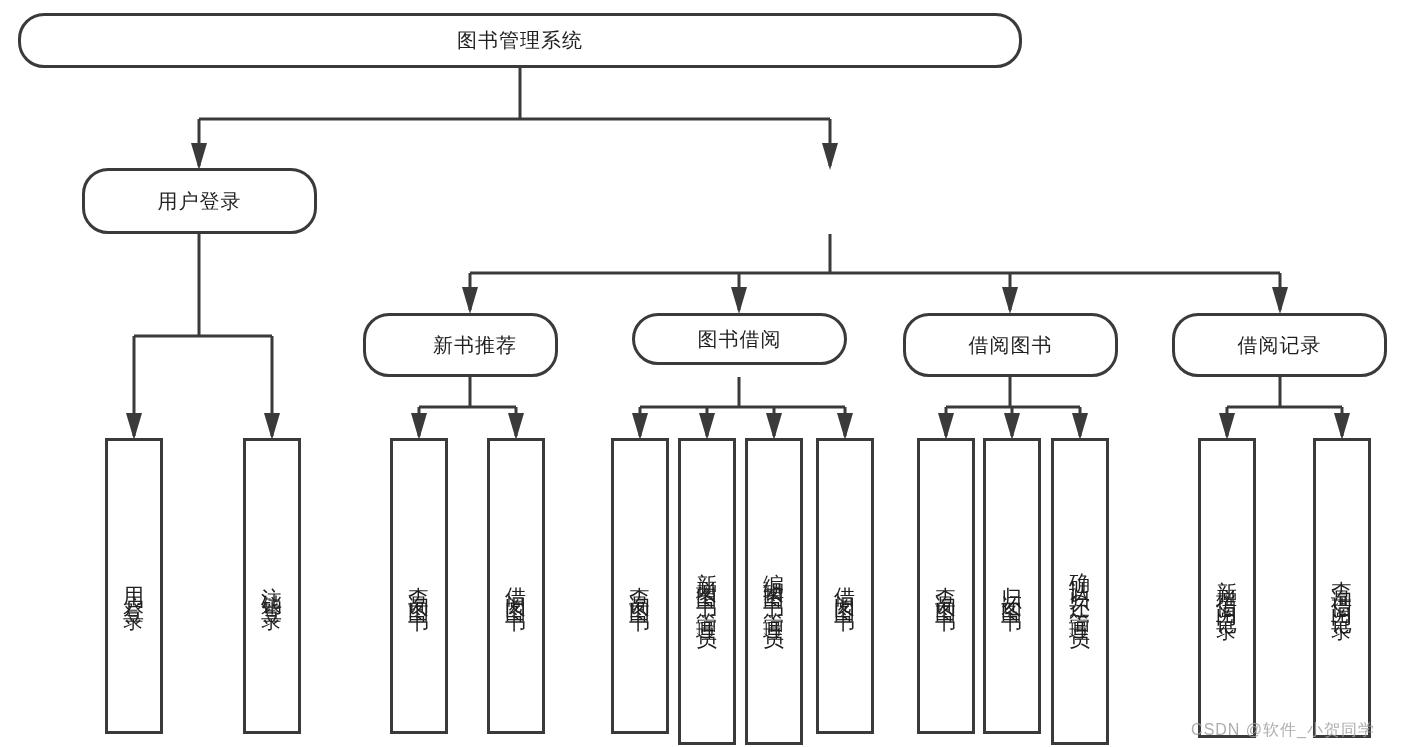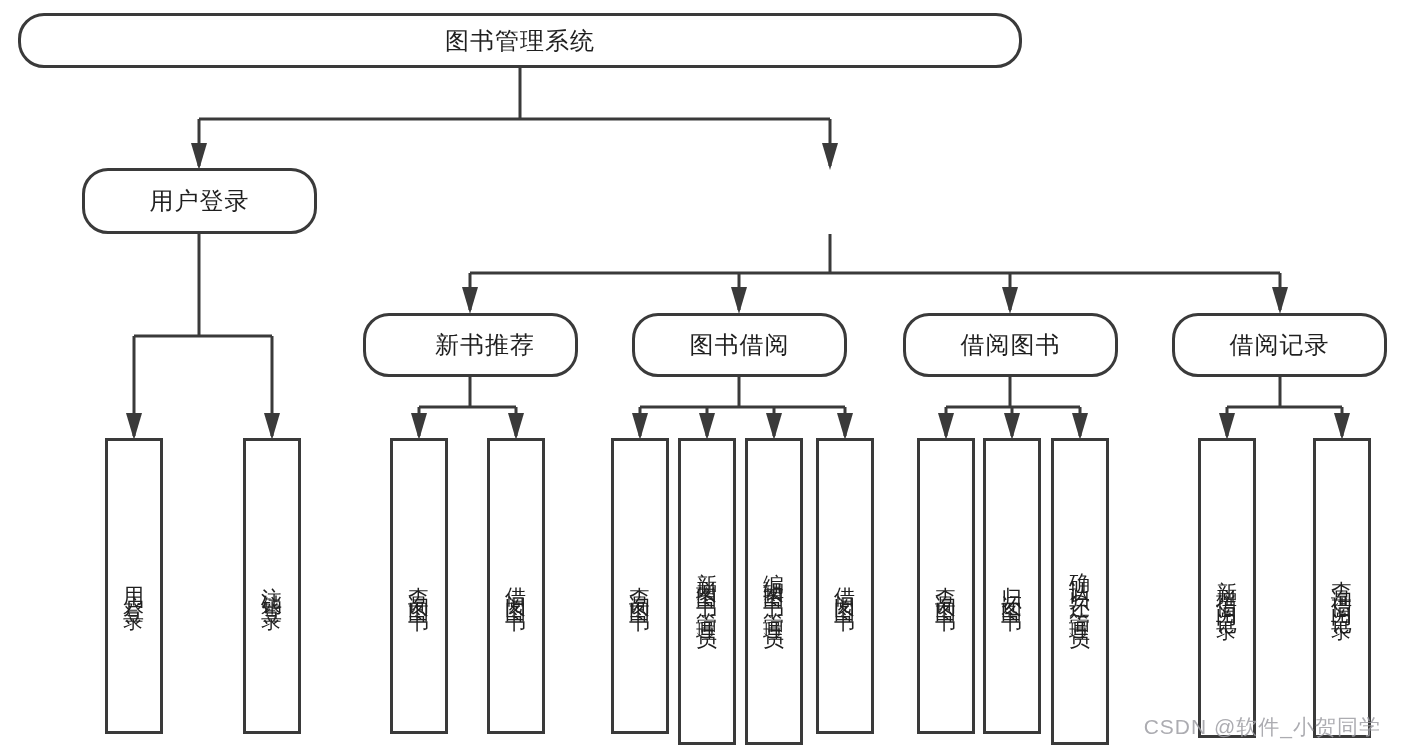--- a/index.html
+++ b/index.html
@@ -27,36 +27,36 @@
     position:absolute;
     box-sizing:border-box;
     border:3px solid var(--line);
     background:#fff;
     display:flex;
     align-items:center;
     justify-content:center;
     color:var(--text);
   }
   .hnode{
-    font-size:24px;
+    font-size:20px;
     letter-spacing:1px;
     border-radius:26px;
   }
   .vnode span{
     writing-mode:vertical-rl;
     line-height:1;
     font-size:21px;
     letter-spacing:8px;
     white-space:nowrap;
   }
   .watermark{
     position:absolute;
-    right:24px;
+    right:30px;
     bottom:6px;
-    font-size:21px;
+    font-size:16px;
     letter-spacing:1px;
     color:var(--wm);
     opacity:0.85;
   }
 </style>
 </head>
 <body>
 
 <div class="canvas">
 
@@ -108,24 +108,24 @@
   </svg>
 
   <div class="node hnode" style="left:18px;top:13px;width:1004px;height:55px;">
     <span>图书管理系统</span>
   </div>
 
   <div class="node hnode" style="left:82px;top:168px;width:235px;height:66px;">
     <span>用户登录</span>
   </div>
 
-  <div class="node hnode" style="left:363px;top:313px;width:215px;height:64px;padding-left:29px;">
+  <div class="node hnode" style="left:363px;top:313px;width:195px;height:64px;padding-left:29px;">
     <span>新书推荐</span>
   </div>
-  <div class="node hnode" style="left:632px;top:313px;width:215px;height:64px;">
+  <div class="node hnode" style="left:632px;top:313px;width:215px;height:52px;">
     <span>图书借阅</span>
   </div>
   <div class="node hnode" style="left:903px;top:313px;width:215px;height:64px;">
     <span>借阅图书</span>
   </div>
   <div class="node hnode" style="left:1172px;top:313px;width:215px;height:64px;">
     <span>借阅记录</span>
   </div>
 
   <div class="node vnode" style="left:105px;top:438px;width:58px;height:296px;">

